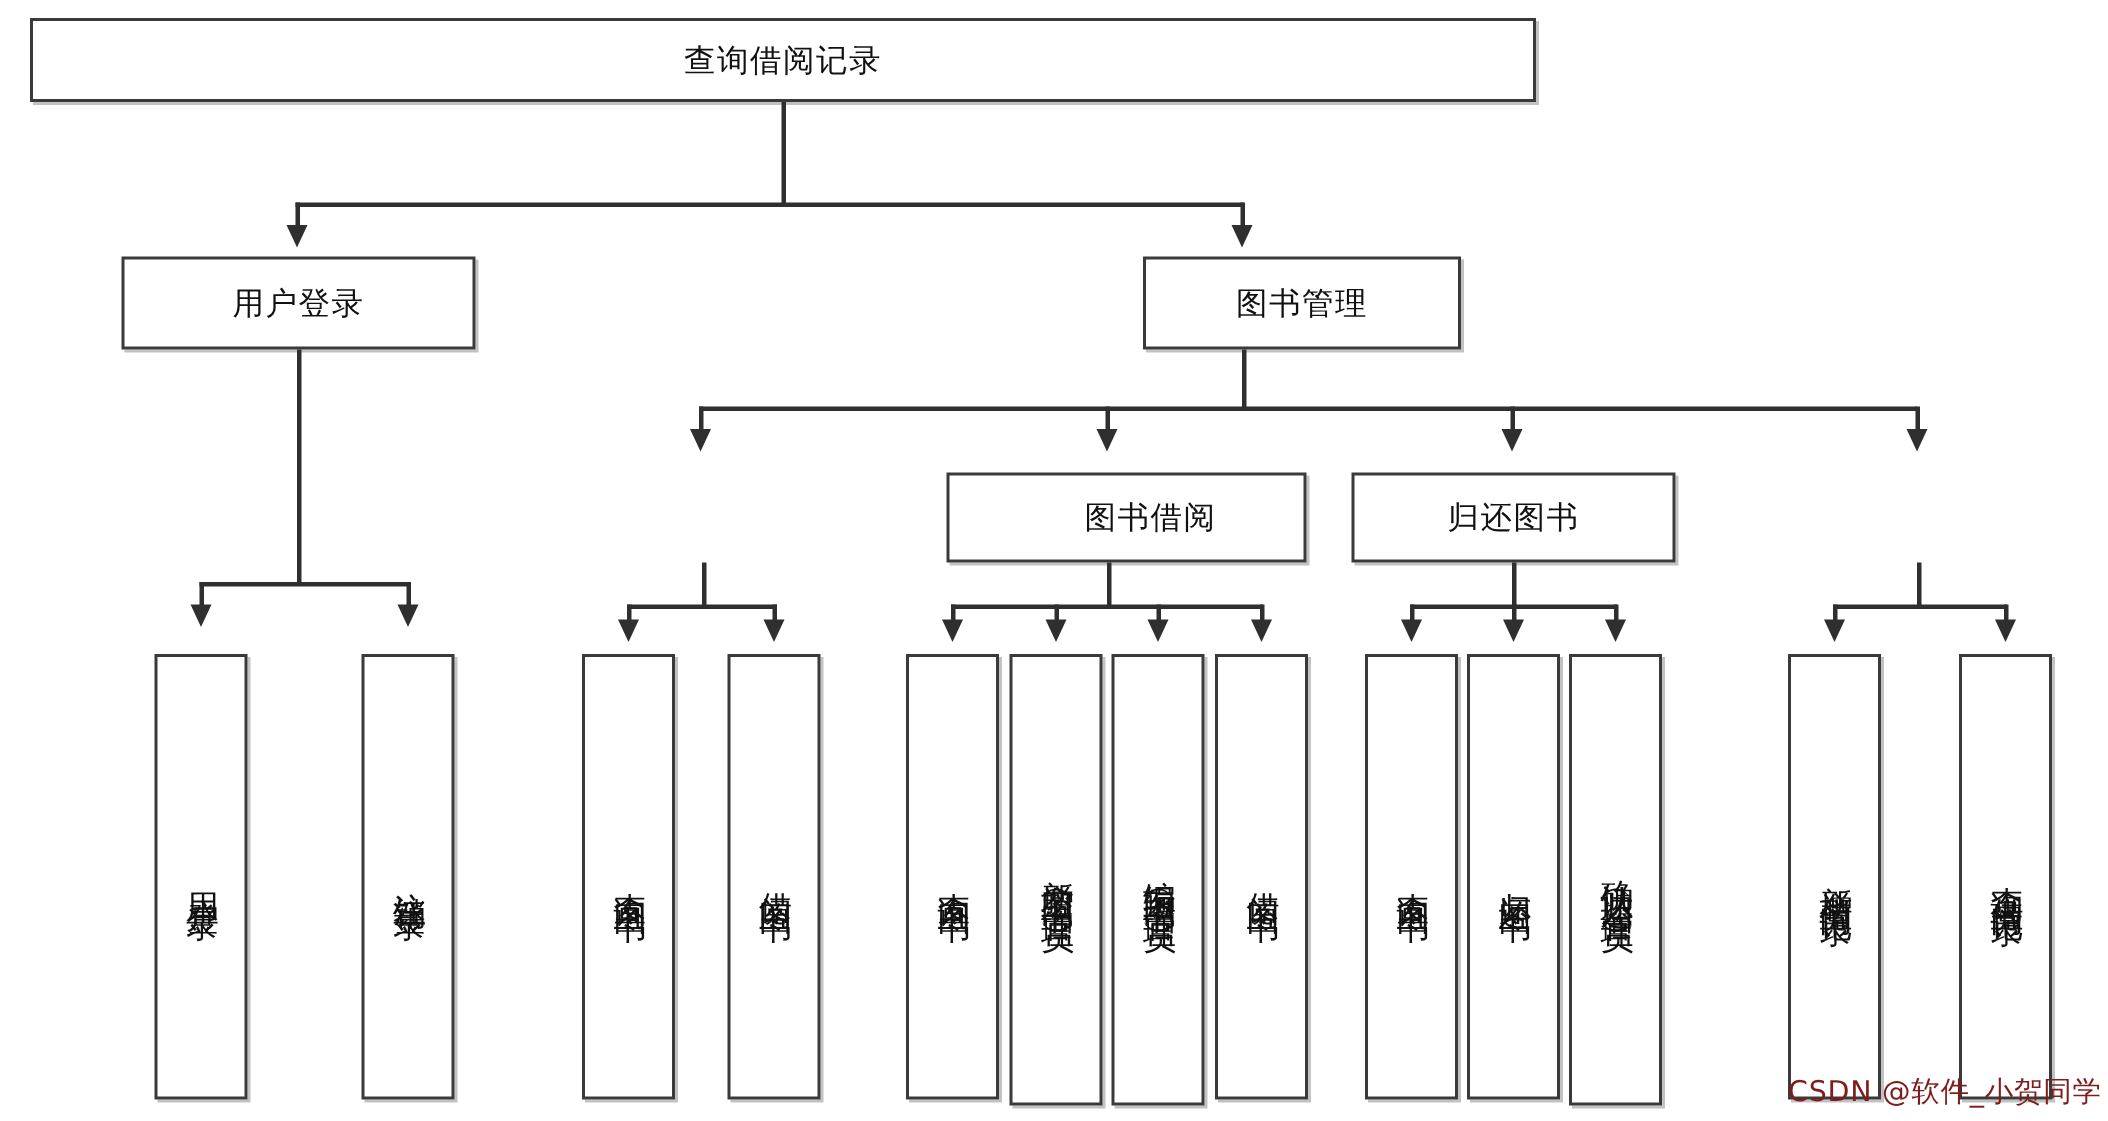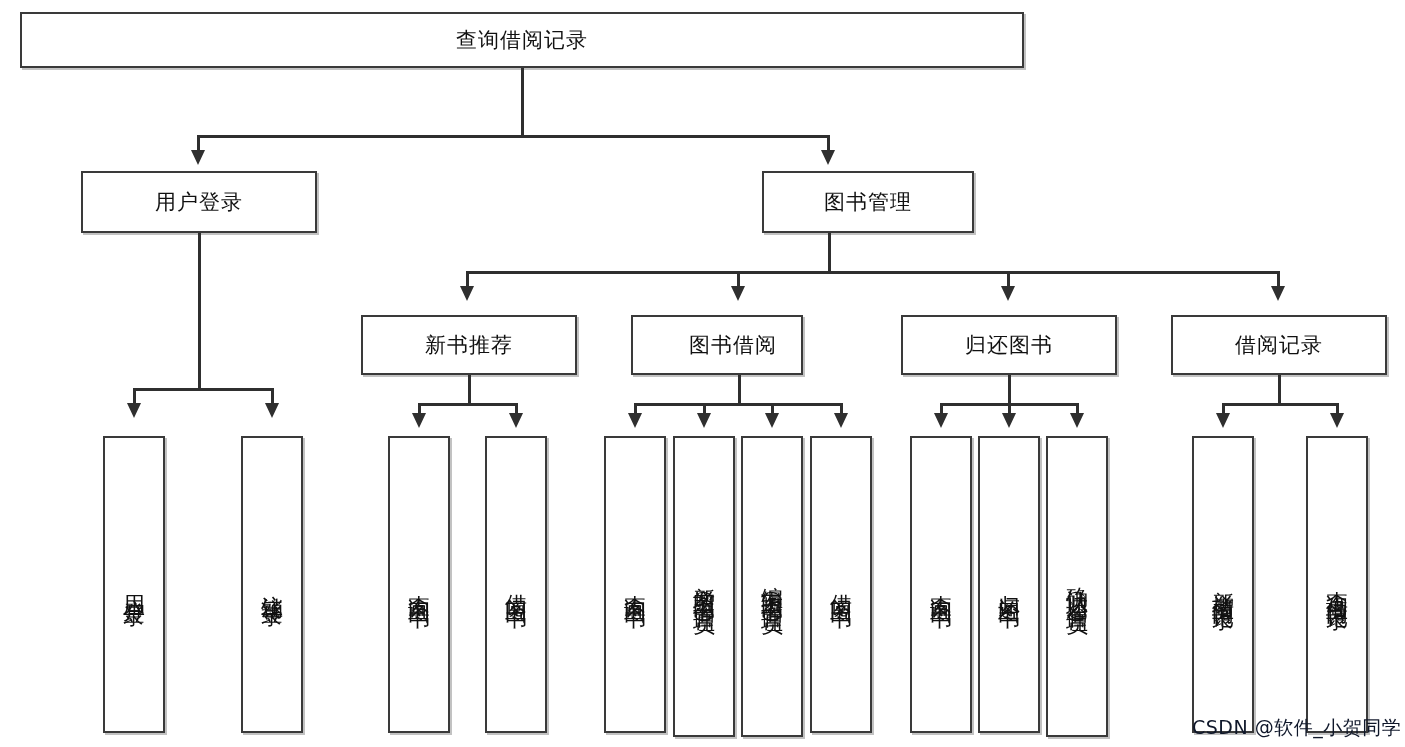--- a/index.html
+++ b/index.html
@@ -58,21 +58,21 @@
     position:absolute;
     width:0;height:0;
     border-left:7px solid transparent;
     border-right:7px solid transparent;
     border-top:15px solid #2f2f2f;
   }
   
   #watermark{
     position:absolute;
     font-size:19px;
-    color:#0f172a;
+    color:#7f1d1d;
     white-space:nowrap;
     letter-spacing:.5px;
     pointer-events:none;
   }
 </style>
 </head>
 <body>
 
 <div id="canvas">
 
@@ -108,31 +108,25 @@
   <div class="line hline" style="left:466px;top:271px;width:812px;height:2.5px;"></div>
   <div class="line vline" style="left:466px;top:271px;width:2.5px;height:17px;"></div>
   <div class="arrow" style="left:460px;top:286px;"></div>
   <div class="line vline" style="left:737px;top:271px;width:2.5px;height:17px;"></div>
   <div class="arrow" style="left:731px;top:286px;"></div>
   <div class="line vline" style="left:1007px;top:271px;width:2.5px;height:17px;"></div>
   <div class="arrow" style="left:1001px;top:286px;"></div>
   <div class="line vline" style="left:1277px;top:271px;width:2.5px;height:17px;"></div>
   <div class="arrow" style="left:1271px;top:286px;"></div>
 
-  <div class="node" id="node-new-book" style="left:361px;top:315px;width:216px;height:60px;">
-    <span class="label">新书推荐</span>
-  </div>
-  <div class="node" id="node-book-borrow" style="left:631px;top:315px;width:172px;height:60px;padding-left:32px;">
+  <div class="node" id="node-book-borrow" style="left:631px;top:315px;width:240px;height:60px;padding-left:32px;">
     <span class="label">图书借阅</span>
   </div>
   <div class="node" id="node-current-borrow" style="left:901px;top:315px;width:216px;height:60px;">
     <span class="label">归还图书</span>
-  </div>
-  <div class="node" id="node-borrow-record" style="left:1171px;top:315px;width:216px;height:60px;">
-    <span class="label">借阅记录</span>
   </div>
 
   <div class="line vline" style="left:468px;top:375px;width:2.5px;height:30px;"></div>
   <div class="line hline" style="left:418px;top:403px;width:100px;height:2.5px;"></div>
   <div class="line vline" style="left:418px;top:403px;width:2.5px;height:12px;"></div>
   <div class="arrow" style="left:412px;top:413px;"></div>
   <div class="line vline" style="left:515px;top:403px;width:2.5px;height:12px;"></div>
   <div class="arrow" style="left:509px;top:413px;"></div>
 
   <div class="line vline" style="left:738px;top:375px;width:2.5px;height:30px;"></div>

